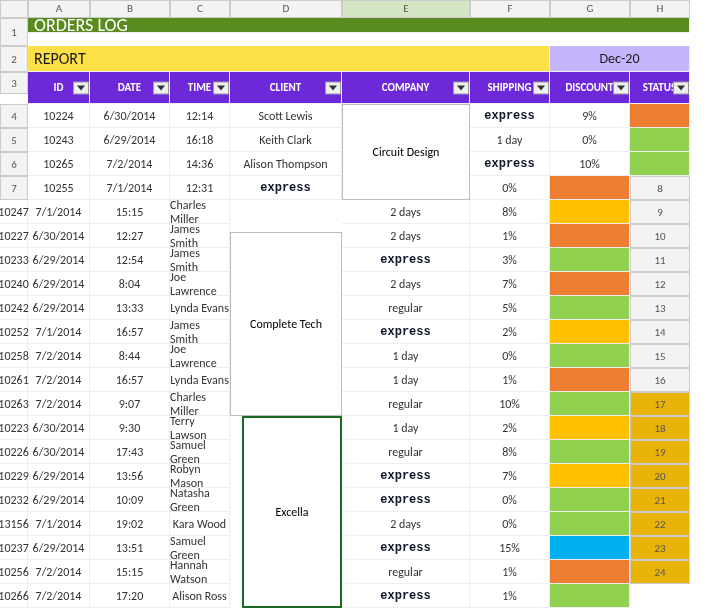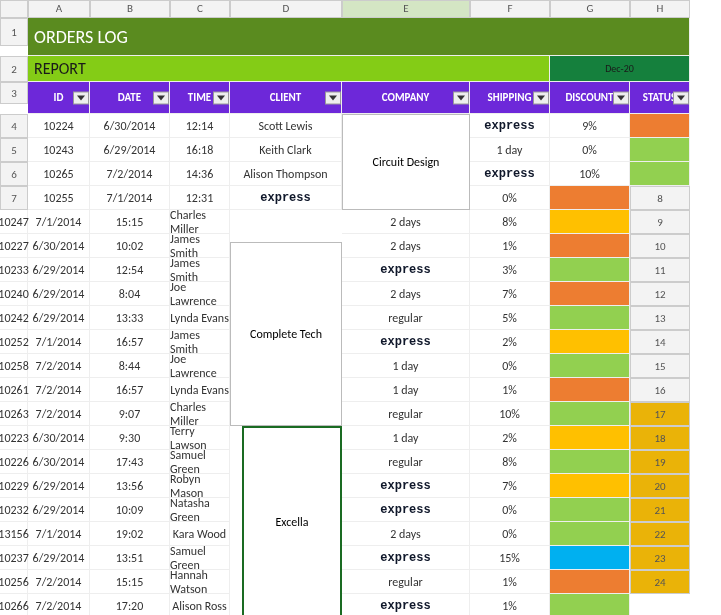--- a/index.html
+++ b/index.html
@@ -3,23 +3,23 @@
 <meta charset="utf-8">
 <style>
   * { box-sizing: border-box; margin: 0; padding: 0; }
   body { font-family: Calibri, Arial, sans-serif; font-size: 12px; background: #fff; width: 721px; }
   .sheet { display: grid; grid-template-columns: 28px 62px 80px 60px 112px 128px 80px 80px 60px; }
   .colhead { background: #f3f3f3; border: 1px solid #ccc; text-align: center; font-size: 11px; color: #555; height: 18px; line-height: 16px; }
   .colhead.sel { background: #d4e6c4; }
   .rowhead { background: #f3f3f3; border: 1px solid #ccc; text-align: center; font-size: 11px; color: #555; display: flex; align-items: center; justify-content: center; }
   .rowhead.sel { background: #eab308; }
   .cell { border-right: 1px solid #eee; border-bottom: 1px solid #eee; display: flex; align-items: center; justify-content: center; height: 24px; font-size: 12px; position: relative; }
-  .title { background: #5a8b1f; color: #fff; font-size: 18px; font-weight: 300; padding-left: 6px; justify-content: flex-start; height: 38px; }
-  .report { background: #84cc16; color: #1a1a1a; font-size: 16px; padding-left: 6px; justify-content: flex-start; height: 26px; }
-  .rdate { background: #15803d; color: #1a1a1a; font-size: 10px; justify-content: center; height: 26px; }
+  .title { background: #5a8b1f; color: #fff; font-size: 18px; font-weight: 300; padding-left: 6px; justify-content: flex-start; height: 15px; }
+  .report { background: #fde047; color: #1a1a1a; font-size: 16px; padding-left: 6px; justify-content: flex-start; height: 26px; }
+  .rdate { background: #c4b5fd; color: #1a1a1a; font-size: 14px; justify-content: center; height: 26px; }
   .hdr { background: #6d28d9; color: #fff; font-weight: 600; font-size: 11px; height: 32px; position: relative; }
   .hdr .tri { position: absolute; right: 4px; top: 50%; transform: translateY(-50%); width: 0; height: 0; border-left: 4px solid transparent; border-right: 4px solid transparent; border-top: 5px solid #333; background: #eee; padding: 0; box-shadow: 0 0 0 3px #eee, 0 0 0 4px #999; }
   .data { color: #333; }
   .express { color: #0f172a; font-weight: bold; font-family: Liberation Mono, monospace; }
   .merged { border: 1px solid #bbb; }
   .merged.sel { border: 2px solid #1a6b22; }
   .st-orange { background: #ed7d31; }
   .st-green { background: #92d050; }
   .st-yellow { background: #ffc000; }
   .st-blue { background: #00b0f0; }
@@ -89,21 +89,21 @@
     <div class="cell data">7/1/2014</div>
     <div class="cell data">15:15</div>
     <div class="cell data">Charles Miller</div>
     <div class="cell merged" style="grid-row: span 9; height:auto;margin-top:32px;">Complete Tech</div>
     <div class="cell data">2 days</div>
     <div class="cell data">8%</div>
     <div class="cell st-yellow"></div>
     <div class="rowhead">9</div>
     <div class="cell data">10227</div>
     <div class="cell data">6/30/2014</div>
-    <div class="cell data">10:02</div>
+    <div class="cell data">12:27</div>
     <div class="cell data">James Smith</div>
     <div class="cell data">2 days</div>
     <div class="cell data">1%</div>
     <div class="cell st-orange"></div>
     <div class="rowhead">10</div>
     <div class="cell data">10233</div>
     <div class="cell data">6/29/2014</div>
     <div class="cell data">12:54</div>
     <div class="cell data">James Smith</div>
     <div class="cell data express">express</div>

